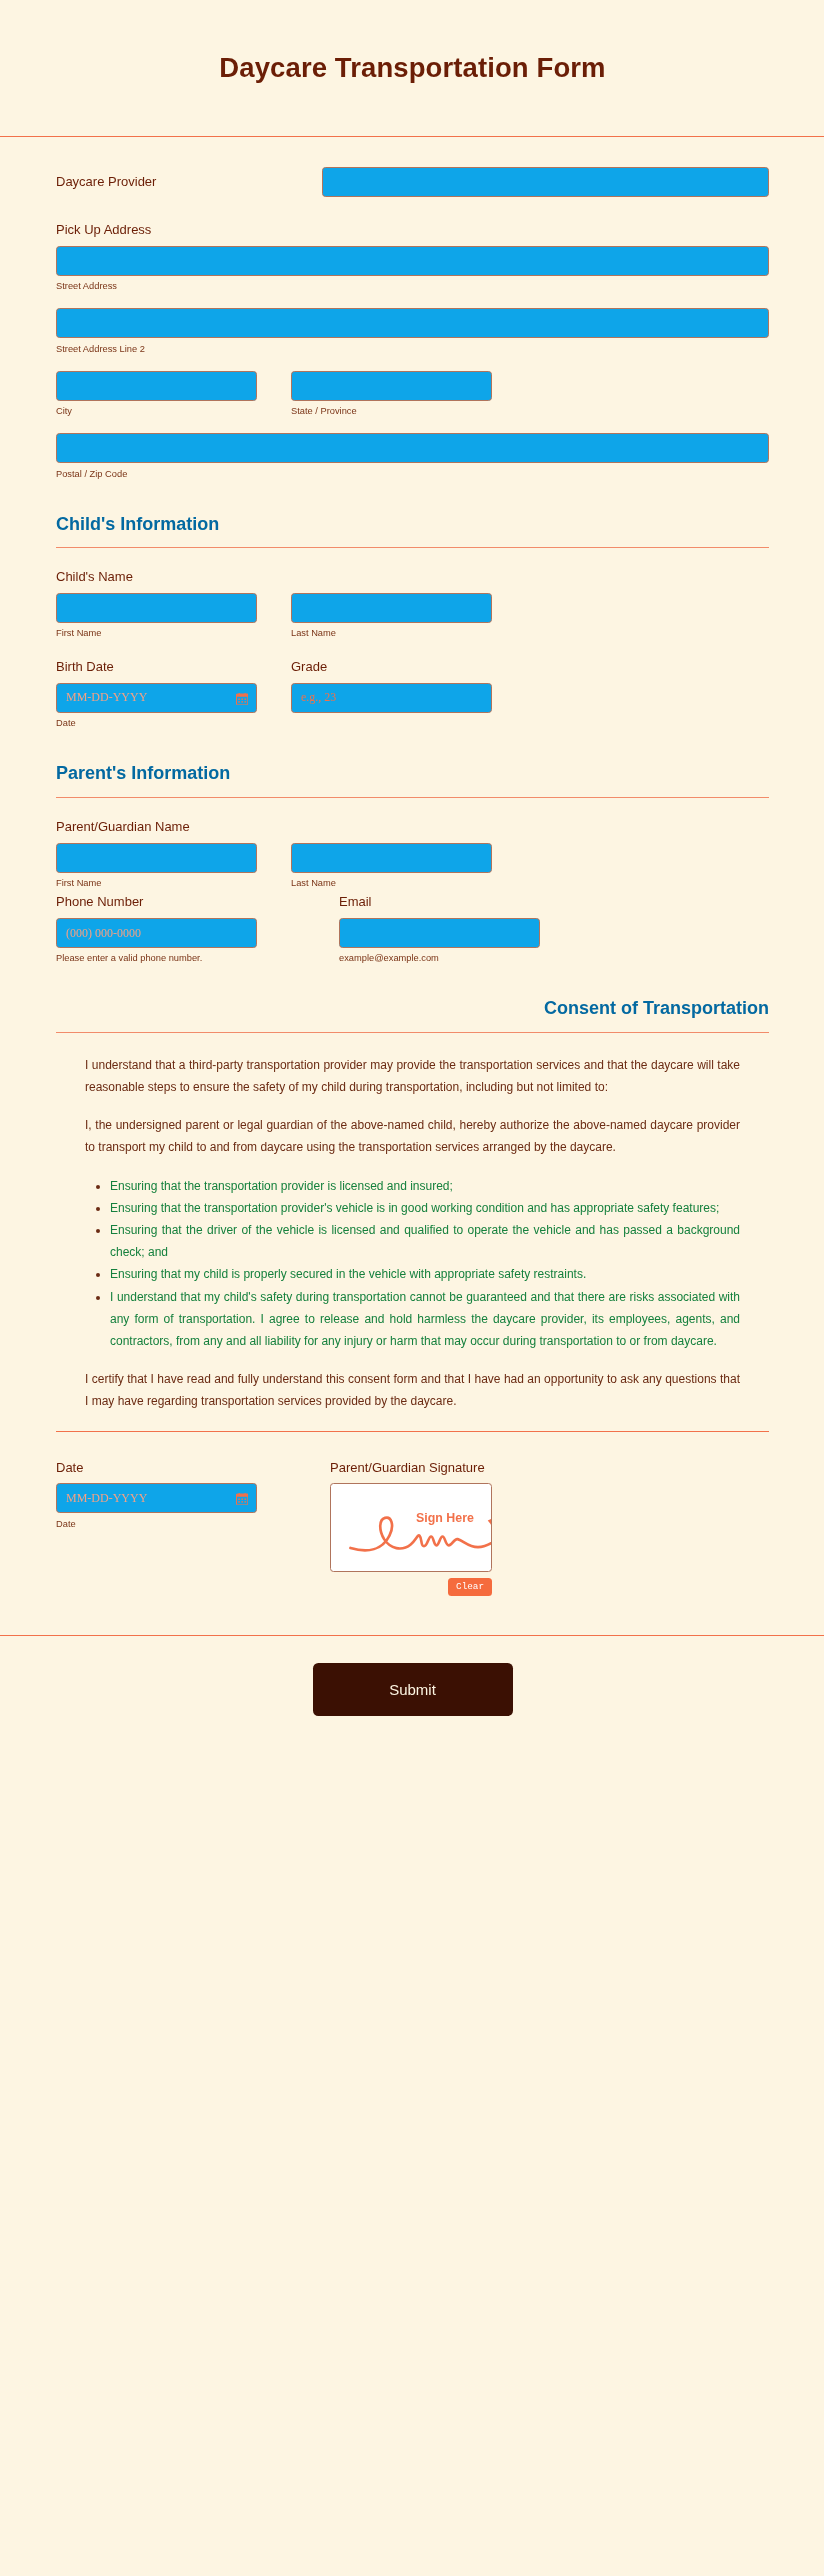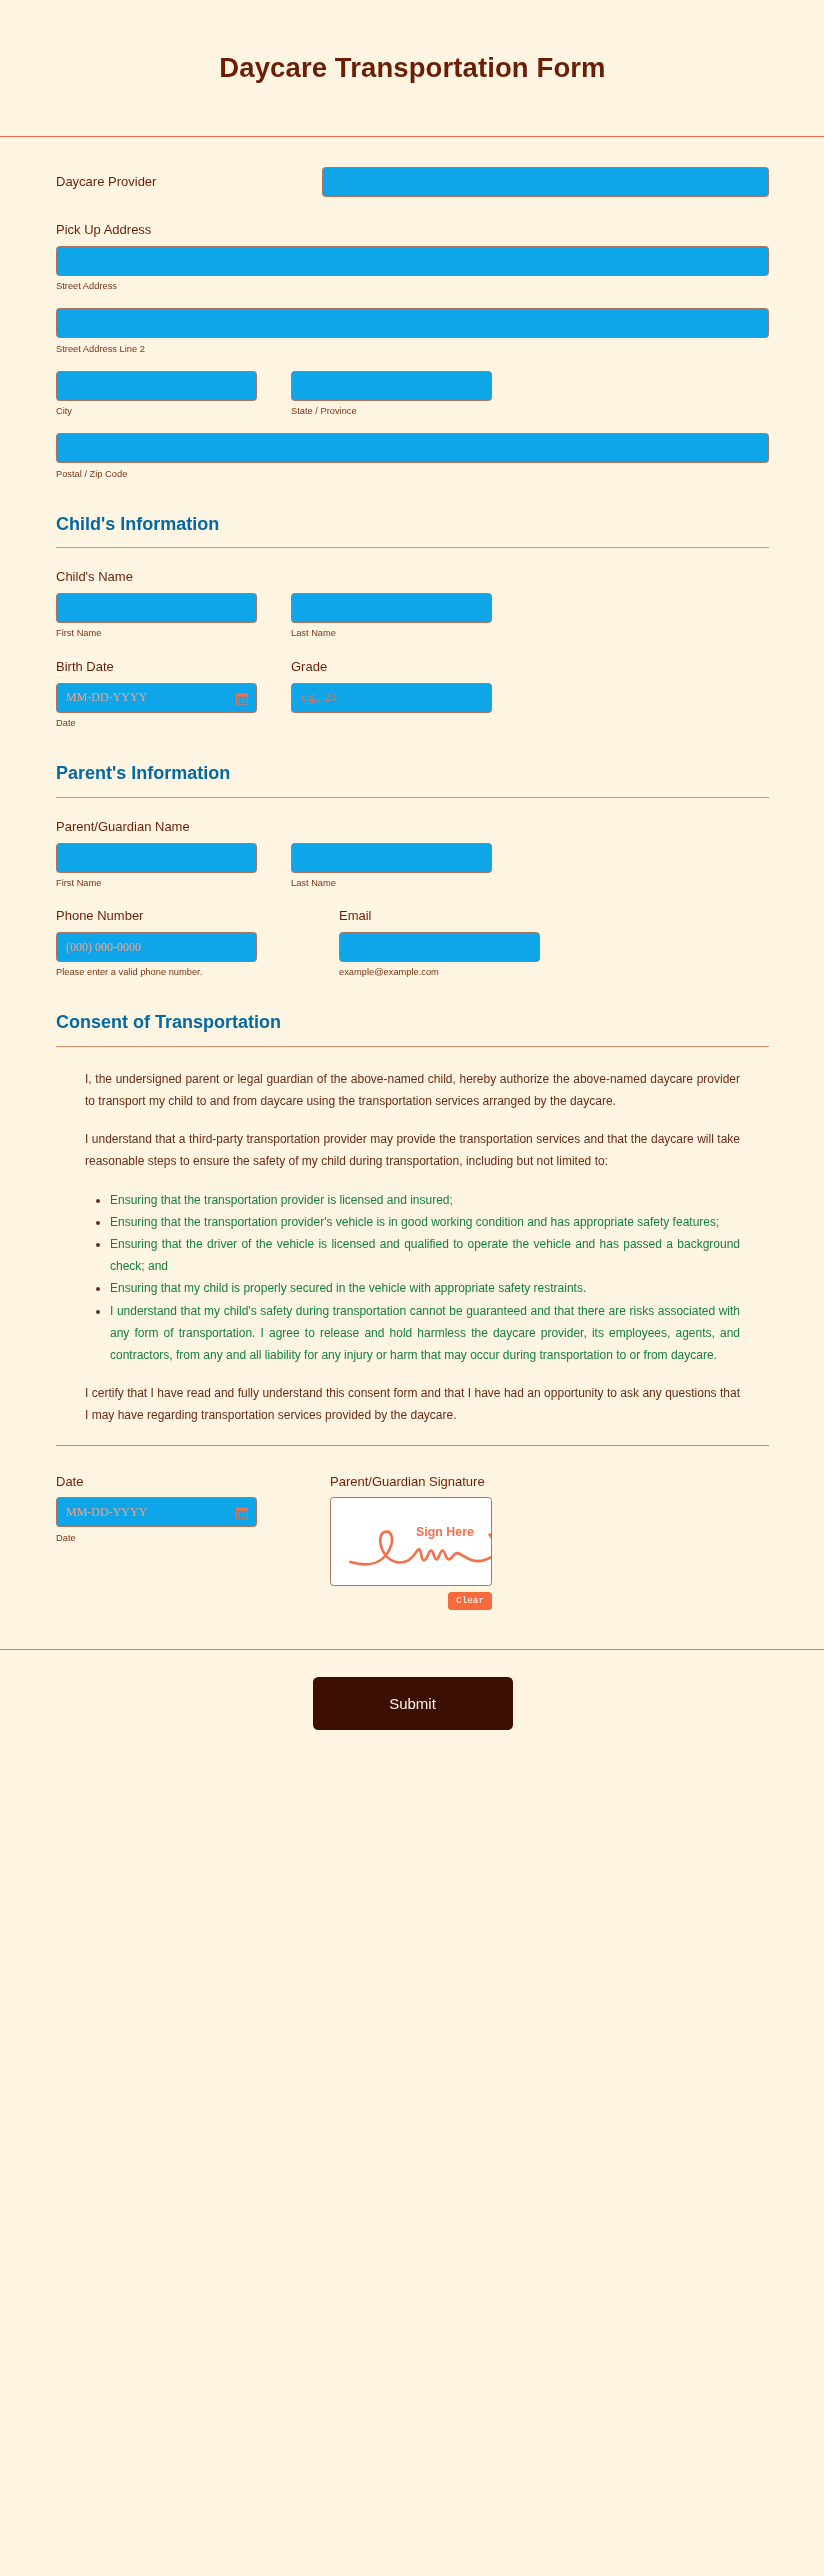--- a/index.html
+++ b/index.html
@@ -88,21 +88,21 @@
   
   .section-head {
     margin-top: 34px;
   }
   .section-head h2 {
     font-size: 18px;
     font-weight: bold;
     color: #0369a1;
     margin: 0 0 12.4px 0;
   }
-  .section-head.center h2 { text-align: left; }
+  .section-head.center h2 { text-align: right; }
   .section-rule {
     height: 0;
     border-top: 1.3px solid #f28b6a;
     margin-bottom: 21px;
   }
 
   
   .consent { padding: 0 29px; }
   .consent p {
     font-size: 12px;
@@ -297,42 +297,42 @@
           <div class="sublabel">First Name</div>
         </div>
         <div class="col-gap"></div>
         <div class="col-half">
           <input class="txt" type="text" value="" placeholder="" style="">
           <div class="sublabel">Last Name</div>
         </div>
       </div>
     </div>
 
-    <div class="row" style="margin-top:19px;gap:24px;">
+    <div class="row" style="margin-top:5px;gap:24px;">
       <div class="col-half">
         <div class="field-label">Phone Number</div>
         <input class="txt ph-date" type="text" value="" placeholder="(000) 000-0000" style="">
         <div class="sublabel">Please enter a valid phone number.</div>
       </div>
       <div class="col-gap"></div>
       <div class="col-half">
         <div class="field-label">Email</div>
         <input class="txt" type="text" value="" placeholder="" style="">
         <div class="sublabel">example@example.com</div>
       </div>
     </div>
 
     <div class="section-head center">
       <h2>Consent of Transportation</h2>
       <div class="section-rule"></div>
     </div>
 
     <div class="consent">
+      <p>I understand that a third-party transportation provider may provide the transportation services and that the daycare will take reasonable steps to ensure the safety of my child during transportation, including but not limited to:</p>
       <p>I, the undersigned parent or legal guardian of the above-named child, hereby authorize the above-named daycare provider to transport my child to and from daycare using the transportation services arranged by the daycare.</p>
-      <p>I understand that a third-party transportation provider may provide the transportation services and that the daycare will take reasonable steps to ensure the safety of my child during transportation, including but not limited to:</p>
       <ul>
         <li>Ensuring that the transportation provider is licensed and insured;</li>
         <li>Ensuring that the transportation provider's vehicle is in good working condition and has appropriate safety features;</li>
         <li>Ensuring that the driver of the vehicle is licensed and qualified to operate the vehicle and has passed a background check; and</li>
         <li>Ensuring that my child is properly secured in the vehicle with appropriate safety restraints.</li>
         <li>I understand that my child's safety during transportation cannot be guaranteed and that there are risks associated with any form of transportation. I agree to release and hold harmless the daycare provider, its employees, agents, and contractors, from any and all liability for any injury or harm that may occur during transportation to or from daycare.</li>
       </ul>
       <p>I certify that I have read and fully understand this consent form and that I have had an opportunity to ask any questions that I may have regarding transportation services provided by the daycare.</p>
     </div>
 

